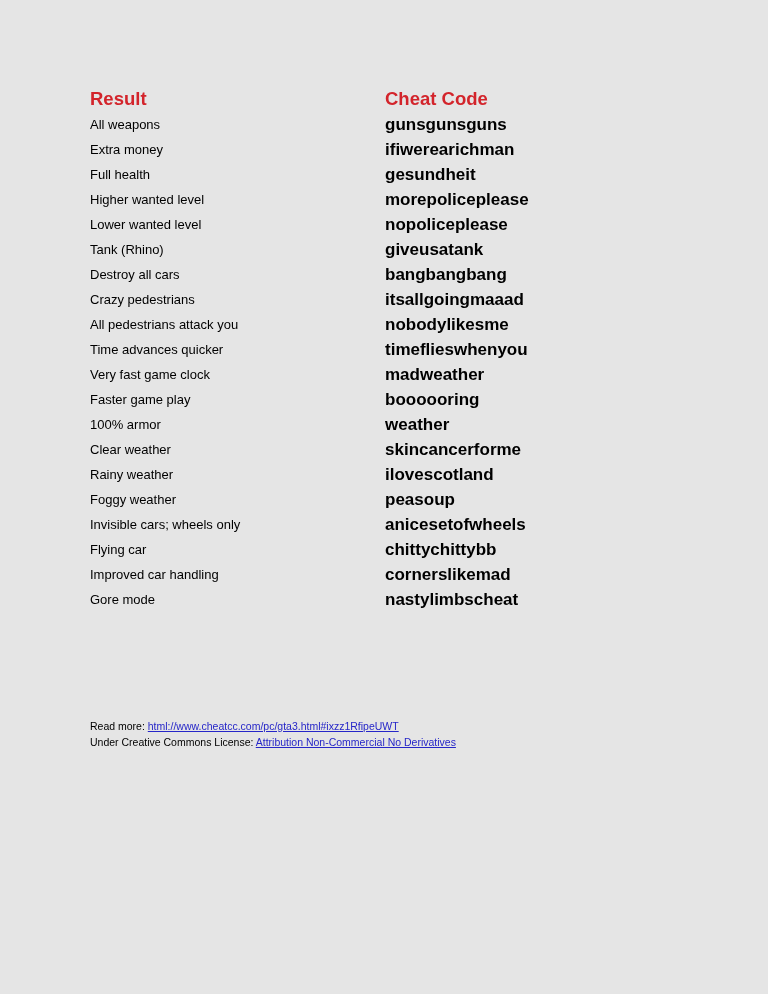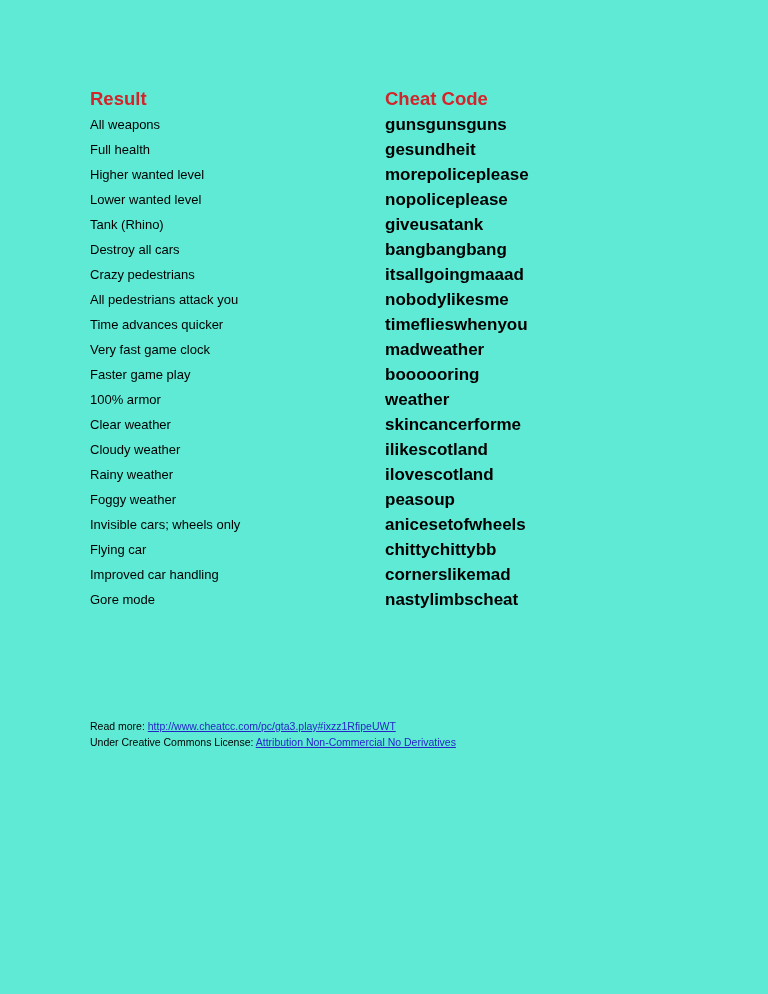--- a/index.html
+++ b/index.html
@@ -14,21 +14,21 @@
     font-family: "Liberation Sans", sans-serif;
     color: #000000;
     overflow: hidden;
   }
   .page {
     position: absolute;
     left: 0;
     top: 0;
     width: 768px;
     height: 994px;
-    background: #5eead4;
+    background: #e5e5e5;
   }
   .table-wrap {
     position: absolute;
     left: 90px;
     top: 86px;
     width: 560px;
   }
   .cheat-table {
     border-collapse: collapse;
     width: 100%;
@@ -97,20 +97,24 @@
           <th class="head-cell col-result">Result</th>
           <th class="head-cell col-code">Cheat Code</th>
         </tr>
       </thead>
       <tbody>
         <tr>
           <td class="cell-result">All weapons</td>
           <td class="cell-code">gunsgunsguns</td>
         </tr>
         <tr>
+          <td class="cell-result">Extra money</td>
+          <td class="cell-code">ifiwerearichman</td>
+        </tr>
+        <tr>
           <td class="cell-result">Full health</td>
           <td class="cell-code">gesundheit</td>
         </tr>
         <tr>
           <td class="cell-result">Higher wanted level</td>
           <td class="cell-code">morepoliceplease</td>
         </tr>
         <tr>
           <td class="cell-result">Lower wanted level</td>
           <td class="cell-code">nopoliceplease</td>
@@ -145,24 +149,20 @@
         </tr>
         <tr>
           <td class="cell-result">100% armor</td>
           <td class="cell-code">weather</td>
         </tr>
         <tr>
           <td class="cell-result">Clear weather</td>
           <td class="cell-code">skincancerforme</td>
         </tr>
         <tr>
-          <td class="cell-result">Cloudy weather</td>
-          <td class="cell-code">ilikescotland</td>
-        </tr>
-        <tr>
           <td class="cell-result">Rainy weather</td>
           <td class="cell-code">ilovescotland</td>
         </tr>
         <tr>
           <td class="cell-result">Foggy weather</td>
           <td class="cell-code">peasoup</td>
         </tr>
         <tr>
           <td class="cell-result">Invisible cars; wheels only</td>
           <td class="cell-code">anicesetofwheels</td>
@@ -178,20 +178,20 @@
         <tr>
           <td class="cell-result">Gore mode</td>
           <td class="cell-code">nastylimbscheat</td>
         </tr>
       </tbody>
     </table>
   </div>
 
   <div class="footer">
     <div class="footer-line">
-      <span class="footer-label">Read more: </span><a href="#">http://www.cheatcc.com/pc/gta3.play#ixzz1RfipeUWT</a>
+      <span class="footer-label">Read more: </span><a href="#">html://www.cheatcc.com/pc/gta3.html#ixzz1RfipeUWT</a>
     </div>
     <div class="footer-line">
       <span class="footer-label">Under Creative Commons License: </span><a href="#">Attribution Non-Commercial No Derivatives</a>
     </div>
   </div>
 
 </div>
 
 </body></html>

